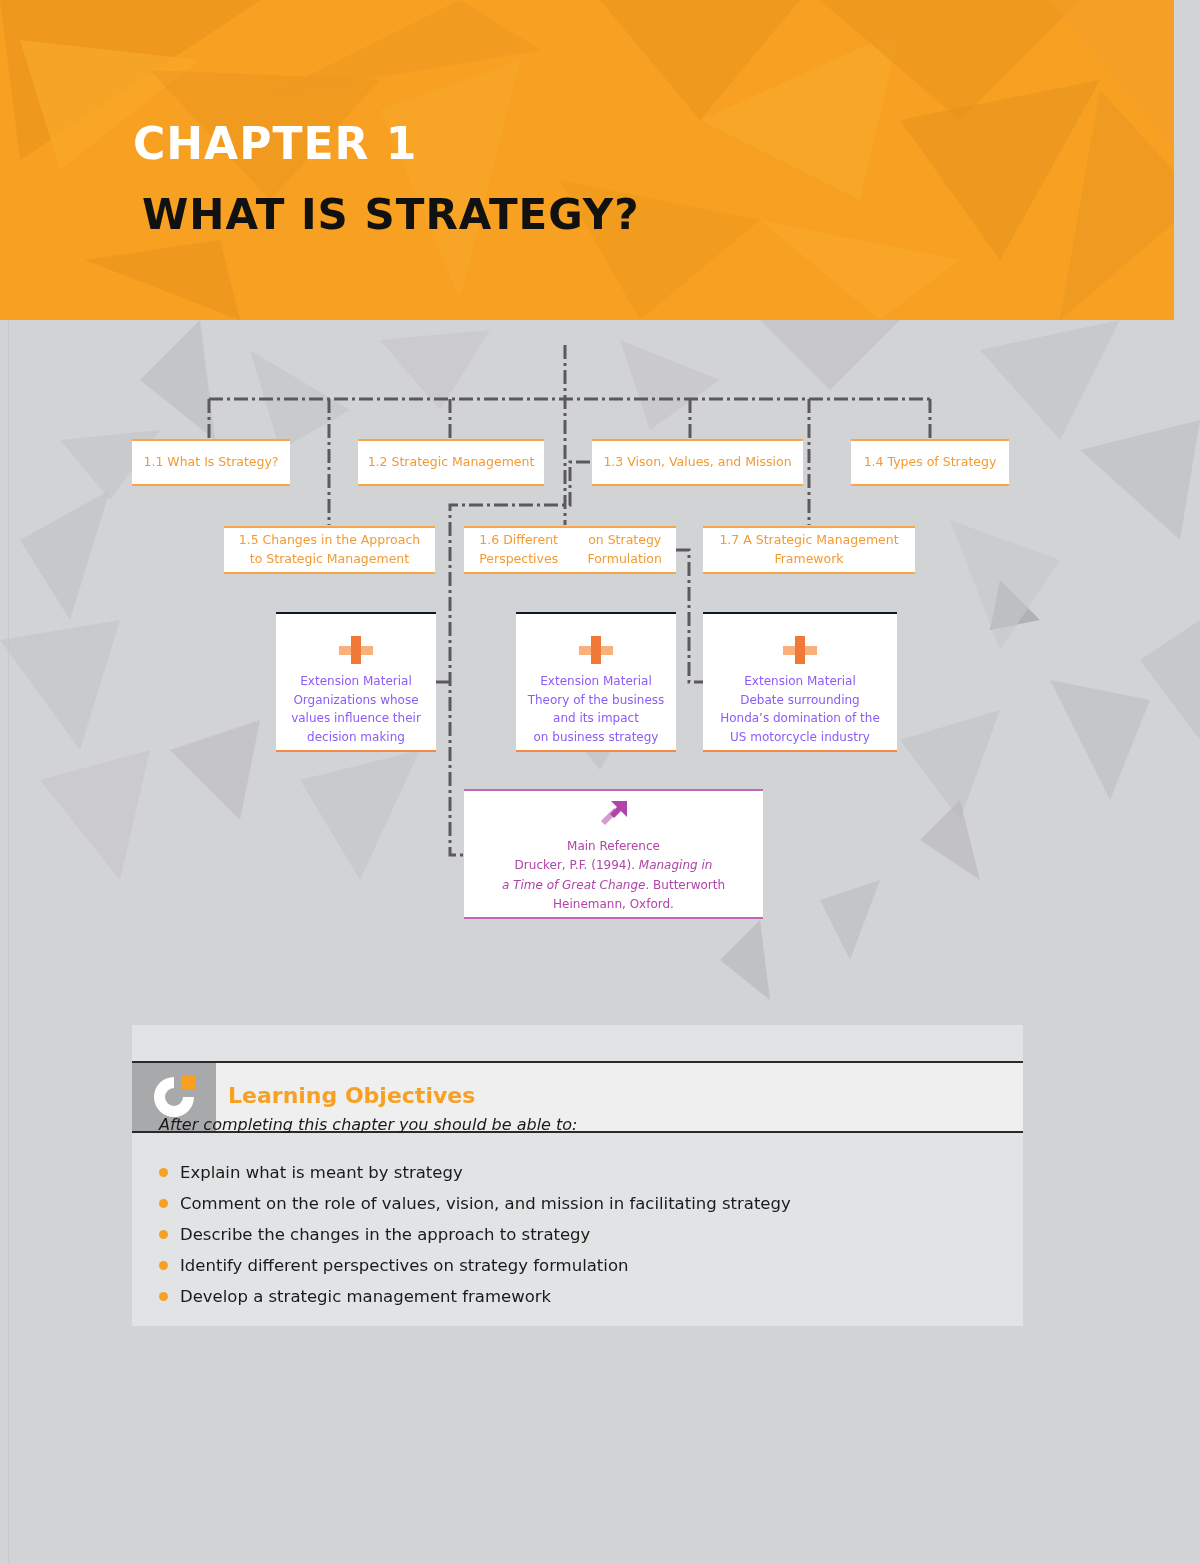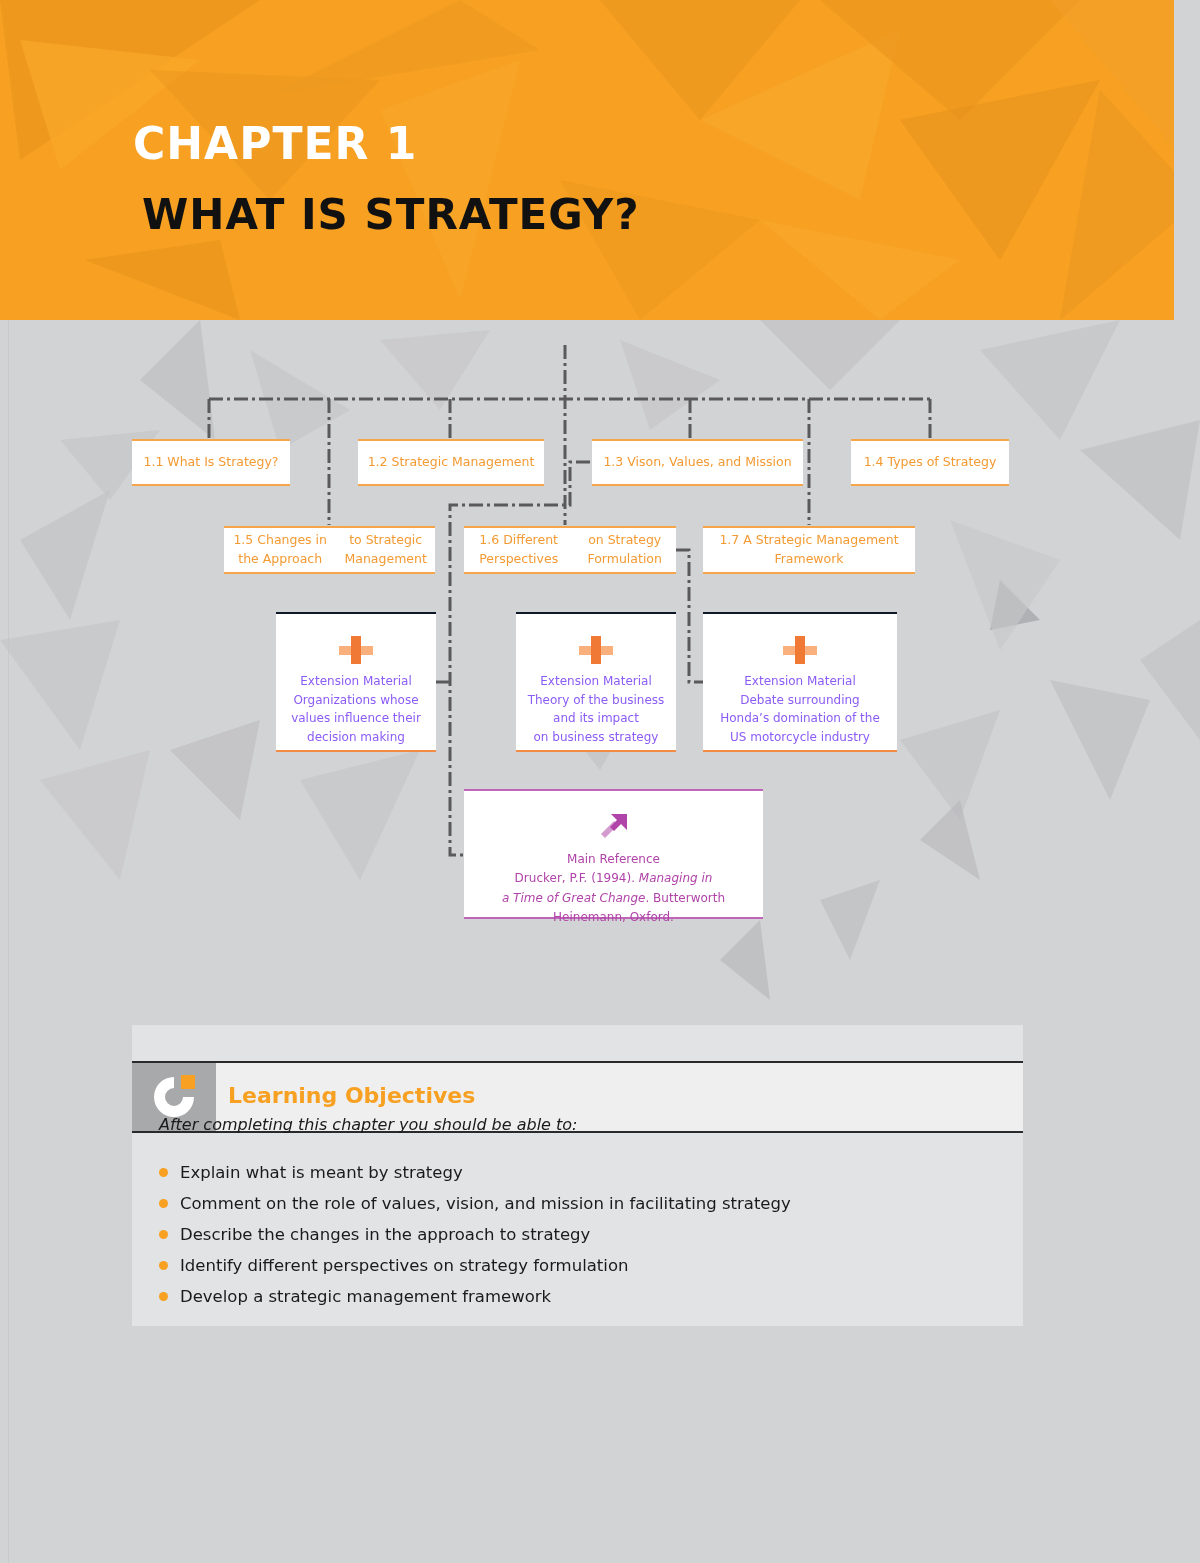--- a/index.html
+++ b/index.html
@@ -17,21 +17,21 @@
   .lines { position: absolute; left: 0; top: 0; width: 1200px; height: 1563px; pointer-events: none; }
 
   .node { position: absolute; background: #ffffff; border-top: 2px solid #f7a54a; border-bottom: 2px solid #f7a54a; color: #f39a33; font-size: 12.5px; text-align: center; display: flex; align-items: center; justify-content: center; line-height: 1.5; font-family: "DejaVu Sans", sans-serif; }
   .node span { display: block; }
 
   .ext { position: absolute; background: #ffffff; border-top: 2px solid #0f172a; border-bottom: 2px solid #f48b45; color: #8b5cf6; font-size: 12px; text-align: center; line-height: 1.55; padding-top: 22px; }
   .plus { width: 34px; height: 28px; margin: 0 auto 8px auto; position: relative; }
   .plus .h { position: absolute; left: 0; top: 10px; width: 34px; height: 9px; background: #f9b07c; }
   .plus .v { position: absolute; left: 12px; top: 0; width: 10px; height: 28px; background: #f07a35; }
 
-  .ref { position: absolute; left: 464px; top: 789px; width: 299px; height: 130px; background: #ffffff; border-top: 2px solid #c066b8; border-bottom: 2px solid #c066b8; color: #b044a8; font-size: 12px; text-align: center; line-height: 1.6; padding-top: 19px; }
+  .ref { position: absolute; left: 464px; top: 789px; width: 299px; height: 130px; background: #ffffff; border-top: 2px solid #c066b8; border-bottom: 2px solid #c066b8; color: #b044a8; font-size: 12px; text-align: center; line-height: 1.6; padding-top: 6px; }
   .ref .arrow { width: 30px; height: 30px; margin: 0 auto 4px auto; }
   .ref i { font-style: italic; }
 
   
   .lo { position: absolute; left: 132px; top: 1025px; width: 891px; height: 301px; background: #e2e3e5; }
   .lo-head { position: absolute; left: 0; top: 0; width: 891px; height: 72px; background: #efefef; border-top: 2px solid #2a2a2a; border-bottom: 2px solid #2a2a2a; margin-top: 36px; }
   .lo-icon-box { position: absolute; left: 0; top: 0; width: 84px; height: 68px; background: #a8a9ab; }
   .lo-title { position: absolute; left: 96px; top: 20px; font-size: 22px; font-weight: bold; color: #f7a021; }
   .lo-intro { position: absolute; left: 27px; top: 90px; font-size: 16px; font-style: italic; color: #1a1a1a; }
   .lo-list { position: absolute; left: 27px; top: 132px; list-style: none; }
@@ -110,21 +110,21 @@
 </div>
 <div class="node" style="left:358px;top:439px;width:186px;height:47px;">
   <span>1.2 Strategic Management</span>
 </div>
 <div class="node" style="left:592px;top:439px;width:211px;height:47px;">
   <span>1.3 Vison, Values, and Mission</span>
 </div>
 <div class="node" style="left:851px;top:439px;width:158px;height:47px;">
   <span>1.4 Types of Strategy</span>
 </div>
-<div class="node" style="left:224px;top:526px;width:211px;height:48px;flex-direction:row;">
+<div class="node" style="left:224px;top:526px;width:211px;height:48px;flex-direction:column;">
   <span>1.5 Changes in the Approach</span>
   <span>to Strategic  Management</span>
 </div>
 <div class="node" style="left:464px;top:526px;width:212px;height:48px;flex-direction:row;">
   <span>1.6 Different Perspectives</span>
   <span>on Strategy Formulation</span>
 </div>
 <div class="node" style="left:703px;top:526px;width:212px;height:48px;flex-direction:column;">
   <span>1.7 A Strategic Management</span>
   <span>Framework</span>

